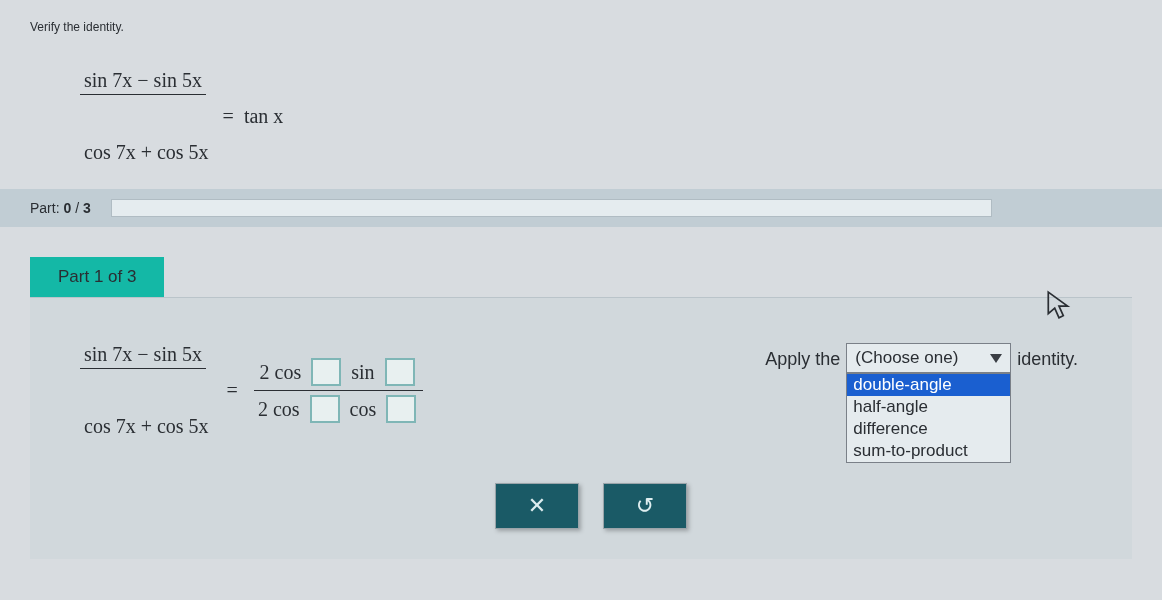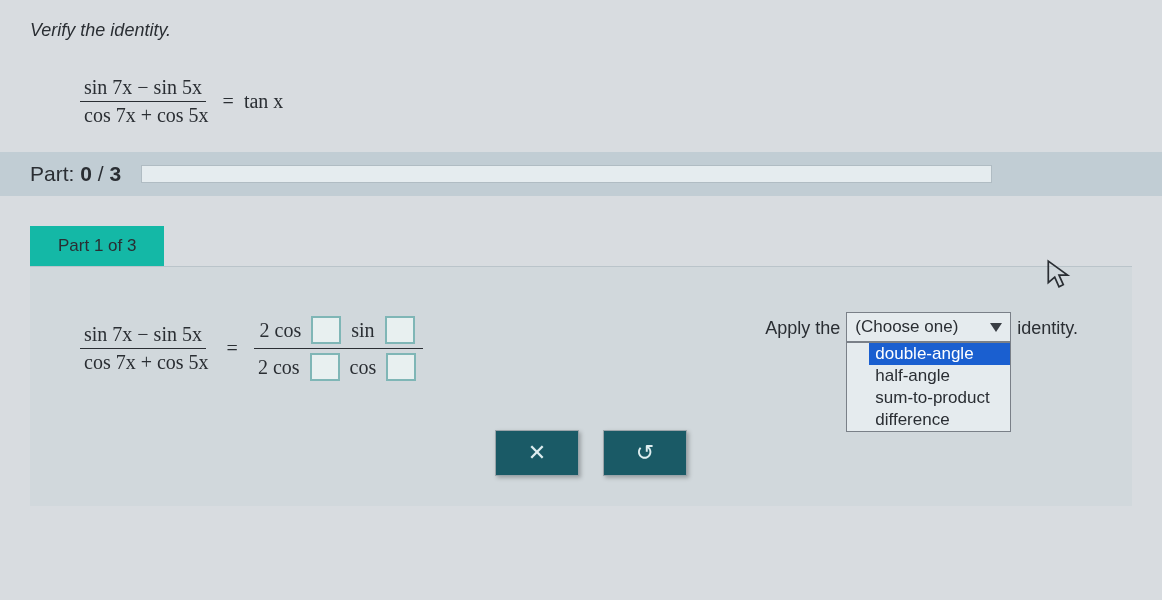--- a/index.html
+++ b/index.html
@@ -7,43 +7,42 @@
     font-family: Arial, sans-serif;
     background: #d8dce0;
     width: 1162px;
     height: 600px;
     overflow: hidden;
     position: relative;
     color: #2a2e33;
   }
   .problem-header {
     padding: 20px 12px 25px 30px;
-    font-size: 18px;
-    font-style: italic;
+    font-size: 12px;
   }
   .identity {
     padding: 10px 30px 25px 80px;
     display: flex;
     align-items: center;
     gap: 10px;
     font-family: "Times New Roman", serif;
     font-size: 20px;
   }
   .frac {
     display: inline-flex;
     flex-direction: column;
     align-items: flex-start;
     vertical-align: middle;
   }
   .frac .num { border-bottom: 1.5px solid #2a2e33; padding: 0 4px 2px 4px; }
-  .frac .den { padding: 2px 4px 0 4px; }
+  .frac .den { padding: 2px 4px 0 4px; margin-top: 44px; }
   .progress-row {
     background: #c1cdd4;
     padding: 10px 30px;
-    font-size: 21px;
+    font-size: 14px;
     display: flex;
     align-items: center;
     gap: 20px;
     position: relative;
   }
   .progress-bar {
     flex: 1;
     height: 18px;
     background: #e5ecef;
     border: 1px solid #b0bcc3;
@@ -124,21 +123,21 @@
   }
   .dropdown-list {
     position: absolute;
     top: 30px;
     left: 0;
     border: 1px solid #7a8088;
     background: #e5ebee;
     width: 165px;
     font-size: 17px;
   }
-  .dropdown-list div { padding: 1px 6px; margin-left: 22px; }
+  .dropdown-list div { padding: 1px 6px; }
   .dropdown-list .selected { background: #1a5fd0; color: #fff; }
   .buttons-row {
     display: flex;
     justify-content: center;
     gap: 24px;
     margin-top: 45px;
   }
   .action-btn {
     width: 84px;
     height: 46px;
@@ -216,22 +215,22 @@
   <div class="apply-group">
     <span style="padding-top:6px">Apply the</span>
     <div class="dropdown-wrap">
       <div class="dropdown-btn">
         <span>(Choose one)</span>
         <span class="triangle"></span>
       </div>
       <div class="dropdown-list">
         <div class="selected">double-angle</div>
         <div>half-angle</div>
+        <div>difference</div>
         <div>sum-to-product</div>
-        <div>difference</div>
       </div>
     </div>
     <span style="padding-top:6px">identity.</span>
   </div>
 
   <div class="buttons-row">
     <div class="action-btn">
       <span>✕</span>
     </div>
     <div class="action-btn">

